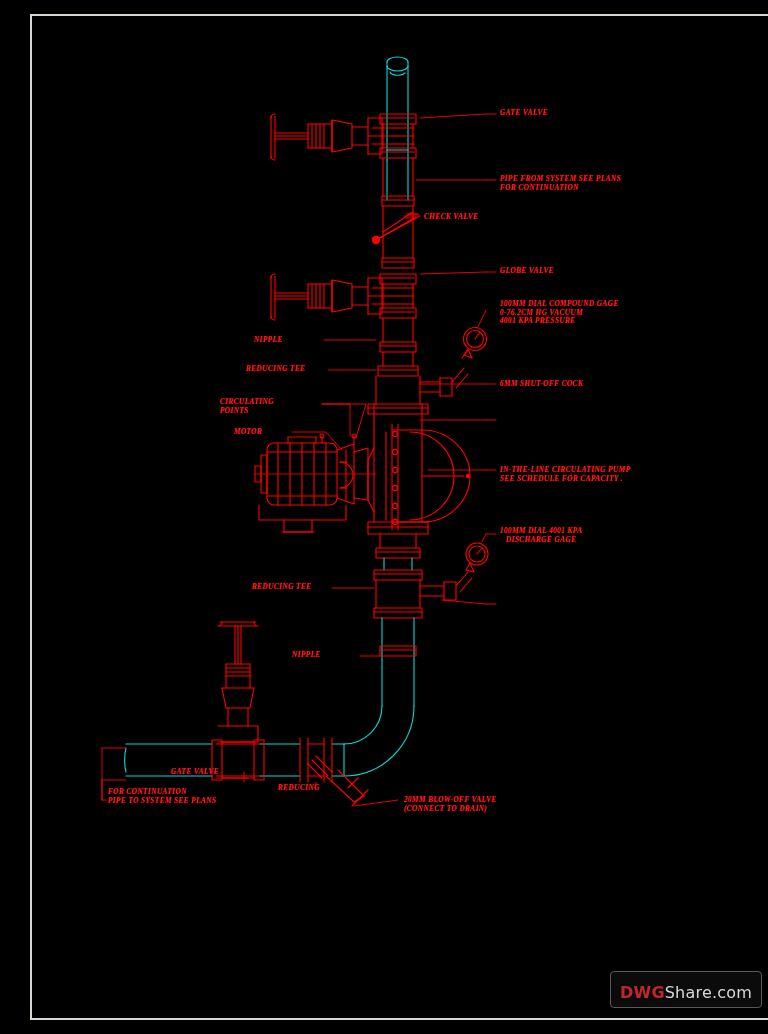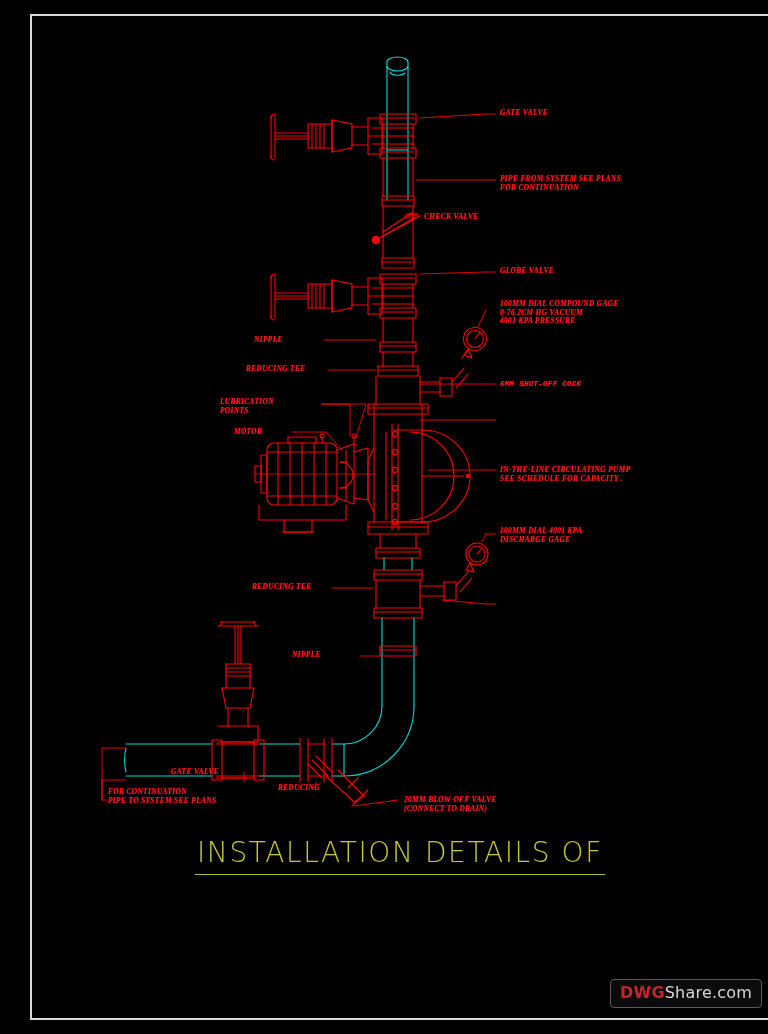--- a/index.html
+++ b/index.html
@@ -62,21 +62,21 @@
     margin-bottom:14px;
   }
   .title-line.t2 { letter-spacing:1.2px; }
 
   
   #watermark {
     position:absolute;
     right:22px; bottom:26px;
     border:1px solid #5a5a5a;
     border-radius:4px;
-    padding:5px 9px 6px 9px;
+    padding:13px 9px 6px 9px;
     background:#0b0b0b;
     font-family:"DejaVu Sans", sans-serif;
     font-size:16px;
     letter-spacing:0.2px;
     line-height:1;
   }
   #watermark .wm-dwg { color:#c0272d; font-weight:700; }
   #watermark .wm-rest { color:#d8d8d8; font-weight:400; }
 </style>
 </head>
@@ -471,55 +471,54 @@
 FOR CONTINUATION</div>
 
     <div class="lbl" style="left:408px; top:213px;">CHECK VALVE</div>
 
     <div class="lbl" style="left:484px; top:267px;">GLOBE VALVE</div>
 
     <div class="lbl" style="left:484px; top:300px;">100MM DIAL COMPOUND GAGE
 0-76.2CM HG VACUUM
 4001 KPA PRESSURE</div>
 
-    <div class="lbl" style="left:484px; top:380px;font-family:Liberation Mono, monospace;">6MM SHUT-OFF COCK</div>
+    <div class="lbl" style="left:484px; top:380px;">6MM SHUT-OFF COCK</div>
 
 
     <div class="lbl" style="left:484px; top:466px;">IN-THE-LINE CIRCULATING PUMP
 SEE SCHEDULE FOR CAPACITY .</div>
 
-    <div class="lbl" style="left:484px; top:527px;">100MM DIAL 4001 KPA
+    <div class="lbl" style="left:484px; top:527px;text-align:center;">100MM DIAL 4001 KPA
 DISCHARGE GAGE</div>
 
 
     <div class="lbl r" style="left:238px; top:336px; width:68px;">NIPPLE</div>
 
     <div class="lbl r" style="left:230px; top:365px; width:76px;">REDUCING TEE</div>
 
-    <div class="lbl" style="left:204px; top:398px;">LUBRICATION
+    <div class="lbl" style="left:204px; top:398px;">CIRCULATING
 POINTS</div>
 
     <div class="lbl" style="left:218px; top:428px;">MOTOR</div>
 
     <div class="lbl r" style="left:236px; top:583px; width:76px;">REDUCING TEE</div>
 
     <div class="lbl r" style="left:276px; top:651px; width:64px;">NIPPLE</div>
 
     <div class="lbl" style="left:155px; top:768px;">GATE VALVE</div>
 
     <div class="lbl" style="left:262px; top:784px;">REDUCING</div>
 
     <div class="lbl" style="left:92px; top:788px;">FOR CONTINUATION
 PIPE TO SYSTEM SEE PLANS</div>
 
     <div class="lbl" style="left:388px; top:796px;">20MM BLOW-OFF VALVE
 (CONNECT TO DRAIN)</div>
   </div>
 
   <div id="title-block">
-    <div class="title-line t1">INSTALLATION DETAILS OF</div>
     <br>
   </div>
 
   <div id="watermark">
     <span class="wm-dwg">DWG</span><span class="wm-rest">Share.com</span>
   </div>
 </div>
 
 </body></html>

